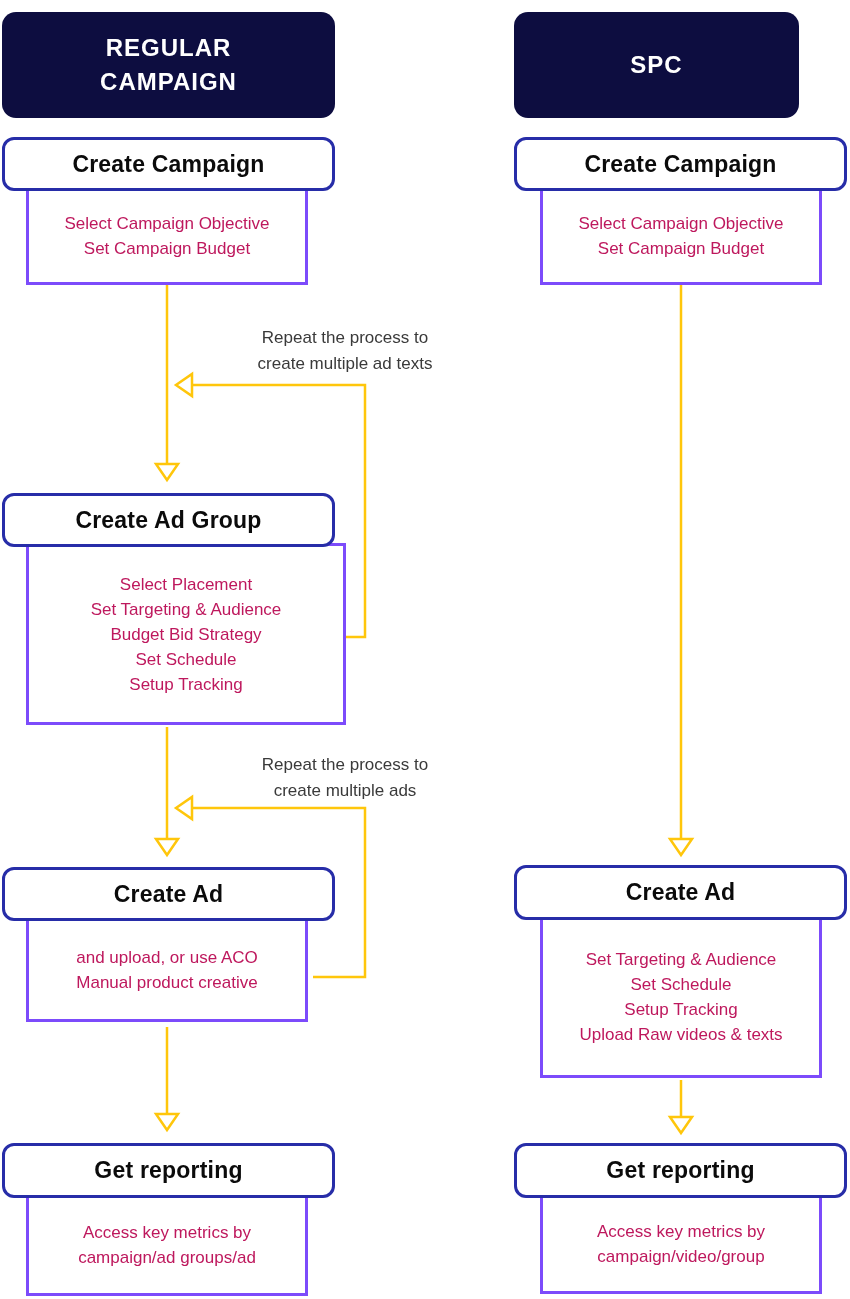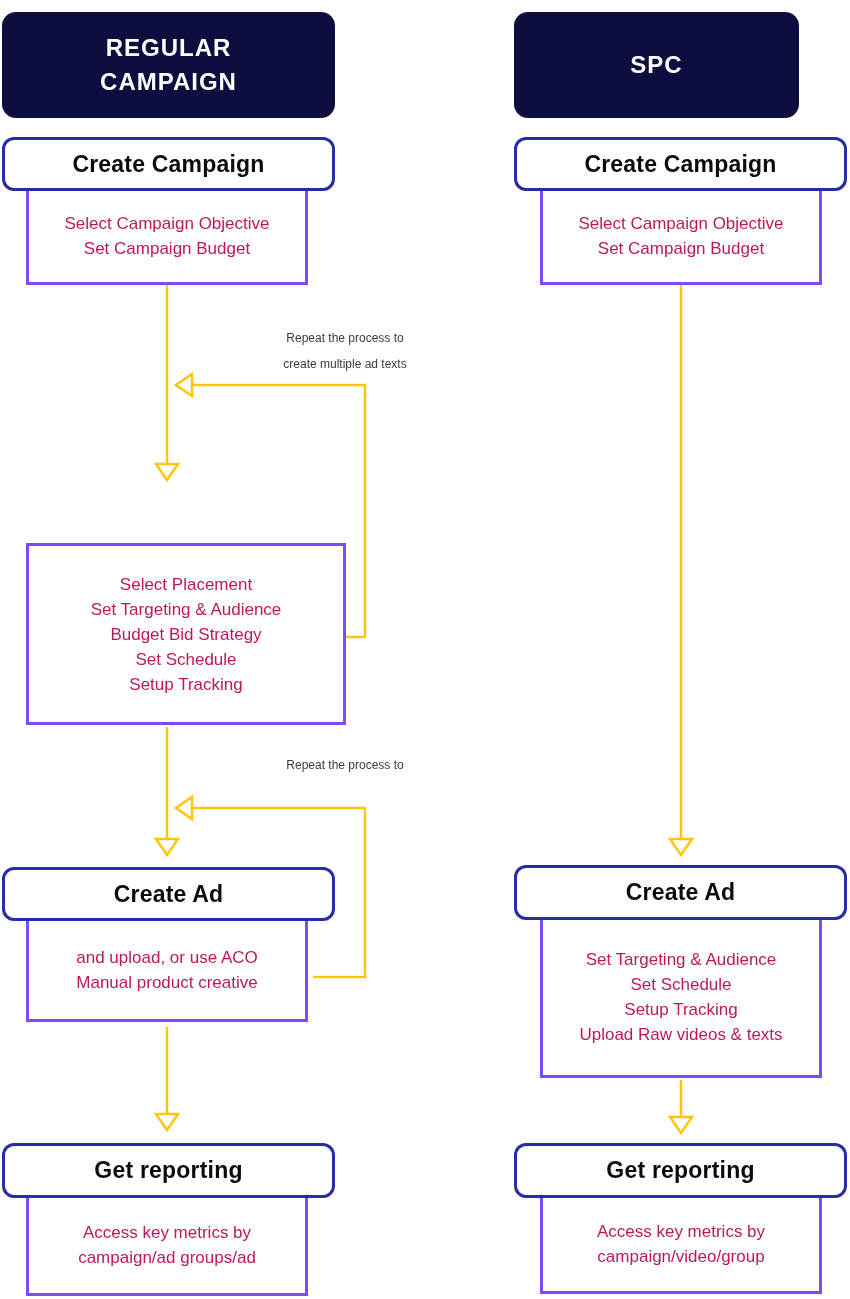--- a/index.html
+++ b/index.html
@@ -34,21 +34,21 @@
     background:#ffffff;
     border:3px solid #7c4bfb;
     display:flex;flex-direction:column;align-items:center;justify-content:center;text-align:right;
     font-size:17px;color:#be185d;line-height:25px;
     z-index:1;
     box-sizing:border-box;
   }
   .looplabel{
     position:absolute;
     text-align:center;
-    font-size:12px;color:#3a3a3a;line-height:26px;
+    font-size:17px;color:#3a3a3a;line-height:26px;
     z-index:1;
   }
   #arrows{position:absolute;left:0;top:0;z-index:0;}
 </style>
 </head>
 <body>
 
 <div id="canvas">
 
   <svg id="arrows" width="850" height="1299" viewBox="0 0 850 1299">
@@ -89,30 +89,34 @@
   <div class="detailbox" style="left:26px;top:187px;width:282px;height:98px;">
     <div>Select Campaign Objective</div>
     <div>Set Campaign Budget</div>
   </div>
 
   <div class="looplabel" style="left:215px;top:325px;width:260px;">
     <div>Repeat the process to</div>
     <div>create multiple ad texts</div>
   </div>
 
+  <div class="titlebox" style="left:2px;top:493px;width:333px;height:54px;">
+    <span>Create Ad Group</span>
+  </div>
   <div class="detailbox" style="left:26px;top:543px;width:320px;height:182px;">
     <div>Select Placement</div>
     <div>Set Targeting &amp; Audience</div>
     <div>Budget Bid Strategy</div>
     <div>Set Schedule</div>
     <div>Setup Tracking</div>
   </div>
 
   <div class="looplabel" style="left:215px;top:752px;width:260px;">
     <div>Repeat the process to</div>
+    <div>create multiple ads</div>
   </div>
 
   <div class="titlebox" style="left:2px;top:867px;width:333px;height:54px;">
     <span>Create Ad</span>
   </div>
   <div class="detailbox" style="left:26px;top:917px;width:282px;height:105px;">
     <div>and upload, or use ACO</div>
     <div>Manual product creative</div>
   </div>
 

